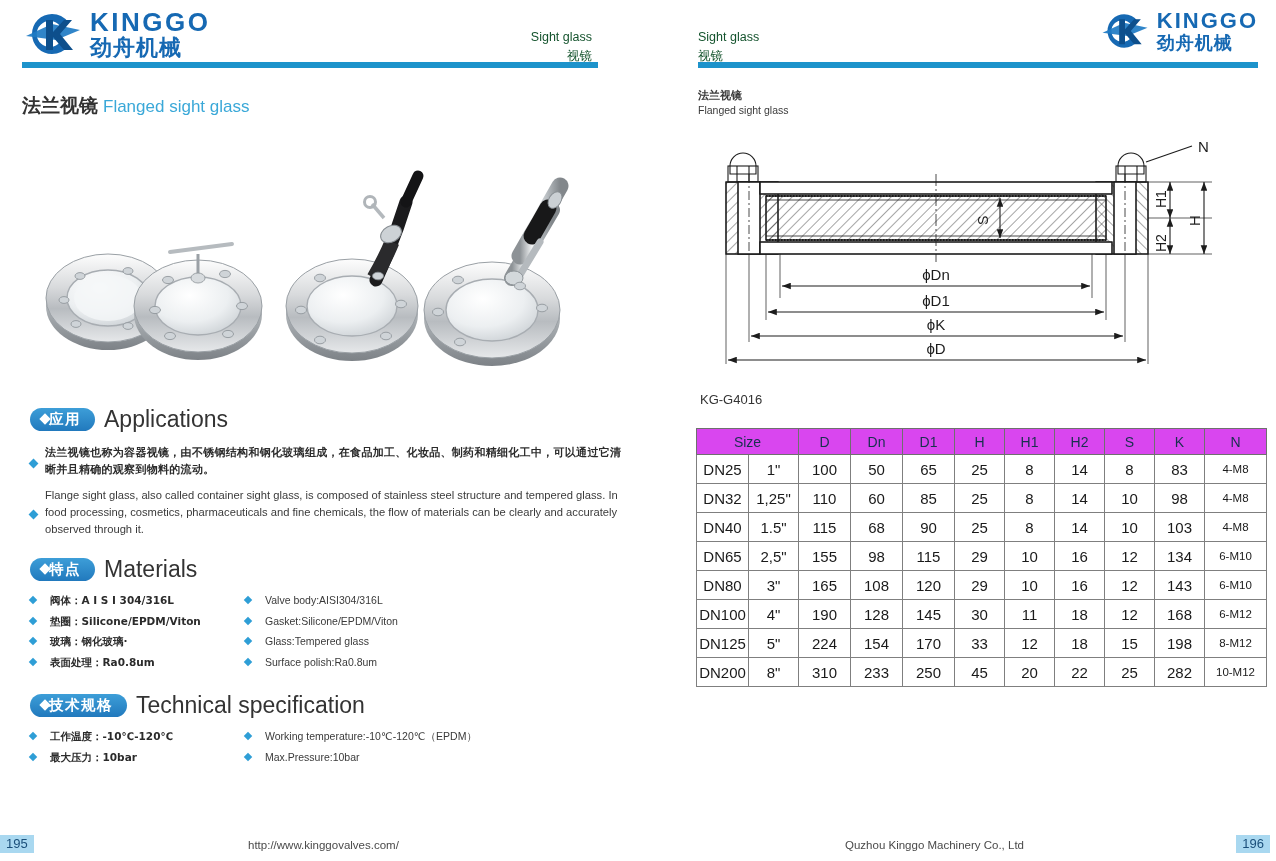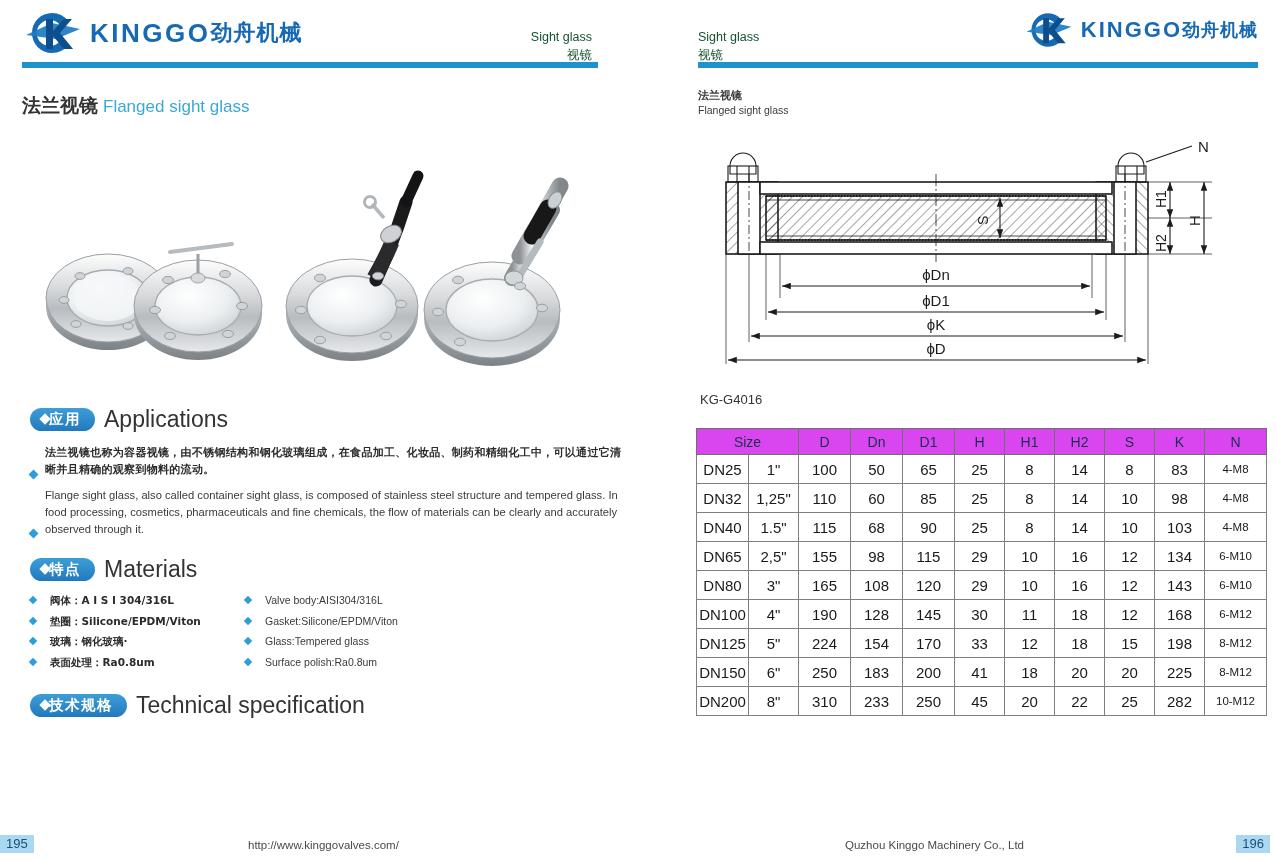--- a/index.html
+++ b/index.html
@@ -10,21 +10,21 @@
     overflow: hidden;
     position: relative;
   }
   .page { position: absolute; top: 0; height: 861px; }
   .page-left  { left: 0;   width: 670px; }
   .page-right { left: 670px; width: 606px; }
 
   
   .logo { display: flex; align-items: center; gap: 6px; }
   .logo-mark { width: 62px; height: 48px; flex: 0 0 62px; }
-  .logo-text { display: flex; flex-direction: row; justify-content: center; line-height: 1; }
+  .logo-text { display: flex; flex-direction: column; justify-content: center; line-height: 1; }
   .logo-en {
     font-size: 26px; font-weight: bold; color: #1669b3;
     letter-spacing: 2.5px; font-family: "Liberation Sans", sans-serif;
   }
   .logo-cn {
     font-size: 22px; font-weight: bold; color: #1669b3;
     letter-spacing: 1px; margin-top: 2px;
     font-family: "DejaVu Sans", sans-serif;
   }
   .logo-sm .logo-mark { width: 52px; height: 40px; flex: 0 0 52px; }
@@ -34,21 +34,21 @@
   
   .hdr { position: relative; height: 70px; }
   .hdr-left-logo  { position: absolute; left: 22px; top: 9px; }
   .hdr-right-logo { position: absolute; right: 18px; top: 10px; }
 
   .hdr-title {
     position: absolute;
     font-size: 12.5px; color: #14532d; line-height: 1.55;
     font-family: "Liberation Sans", sans-serif;
   }
-  .hdr-title .cn { font-family: Liberation Mono, monospace; font-size: 12.5px; }
+  .hdr-title .cn { font-family: Liberation Sans, sans-serif; font-size: 12.5px; }
   .t-right-align { text-align: right; }
 
   .rule {
     position: absolute; height: 6px; background: #1d93cb;
   }
   .rule-left  { left: 22px;  width: 576px; top: 62px; }
   .rule-right { left: 698px; width: 560px; top: 62px; }
 
   
   .prod-title { position: absolute; left: 22px; top: 93px; white-space: nowrap; }
@@ -83,21 +83,21 @@
     font-family: "DejaVu Sans", sans-serif; letter-spacing: 1.5px;
     line-height: 1;
   }
   .sec-en {
     font-size: 23px; color: #333;
     font-family: "Liberation Sans", sans-serif;
   }
 
   
   .bullets { margin-top: 12px; }
-  .bullet { display: flex; gap: 8px; align-items: flex-end; margin-bottom: 9px; }
+  .bullet { display: flex; gap: 8px; align-items: center; margin-bottom: 9px; }
   .bullet .dm {
     width: 7px; height: 7px; background: #2e9ed6;
     transform: rotate(45deg); flex: 0 0 7px; margin-top: 4px;
   }
   .bullet .txt { font-size: 11.2px; color: #3a3a3a; line-height: 1.5; }
   .bullet .txt.cn {
     font-family: "DejaVu Sans", sans-serif; font-size: 11px;
     font-weight: bold; color: #2b2b2b; letter-spacing: .3px;
   }
 
@@ -374,20 +374,38 @@
   </div>
 
   <div class="section" style="top:692px;">
     <div class="badge-row">
       <span class="badge">
         <span class="diamond"></span>
         <span class="cn">技术规格</span>
       </span>
       <span class="sec-en">Technical specification</span>
     </div>
+    <div class="bullet-grid">
+      <div class="bullet-sm">
+        <span class="dm"></span>
+        <span class="txt cn">工作温度：-10℃-120℃</span>
+      </div>
+      <div class="bullet-sm">
+        <span class="dm"></span>
+        <span class="txt">Working temperature:-10℃-120℃（EPDM）</span>
+      </div>
+      <div class="bullet-sm">
+        <span class="dm"></span>
+        <span class="txt cn">最大压力：10bar</span>
+      </div>
+      <div class="bullet-sm">
+        <span class="dm"></span>
+        <span class="txt">Max.Pressure:10bar</span>
+      </div>
+    </div>
   </div>
 
   <span class="footer-num fn-left">195</span>
   <span class="footer-txt ft-left">http://www.kinggovalves.com/</span>
 </div>
 
 <div class="page page-right">
   <div class="hdr">
     <div class="hdr-title" style="left:28px; top:28px;">
       <div>Sight glass</div>
@@ -620,33 +638,20 @@
       <td>154</td>
       <td>170</td>
       <td>33</td>
       <td>12</td>
       <td>18</td>
       <td>15</td>
       <td>198</td>
       <td class="col-n">8-M12</td>
     </tr>
     <tr>
-      <td class="c-dn">DN150</td>
-      <td class="c-inch">6"</td>
-      <td>250</td>
-      <td>183</td>
-      <td>200</td>
-      <td>41</td>
-      <td>18</td>
-      <td>20</td>
-      <td>20</td>
-      <td>225</td>
-      <td class="col-n">8-M12</td>
-    </tr>
-    <tr>
       <td class="c-dn">DN200</td>
       <td class="c-inch">8"</td>
       <td>310</td>
       <td>233</td>
       <td>250</td>
       <td>45</td>
       <td>20</td>
       <td>22</td>
       <td>25</td>
       <td>282</td>

